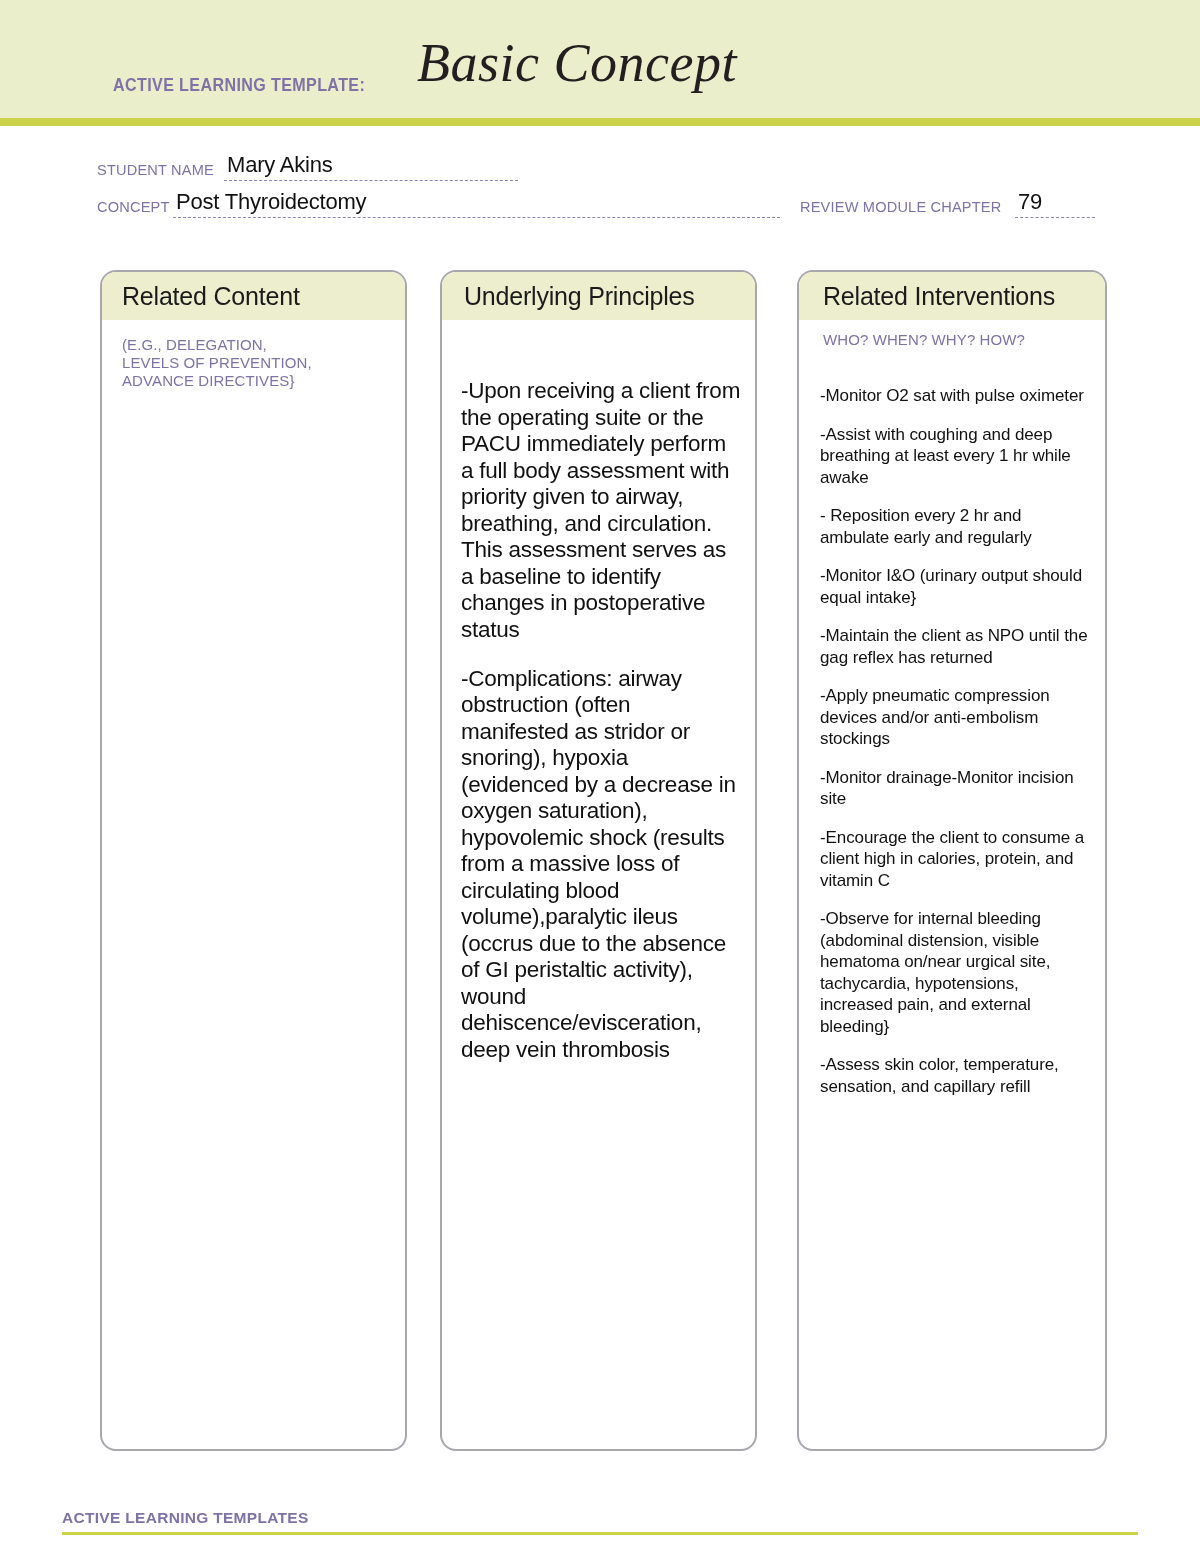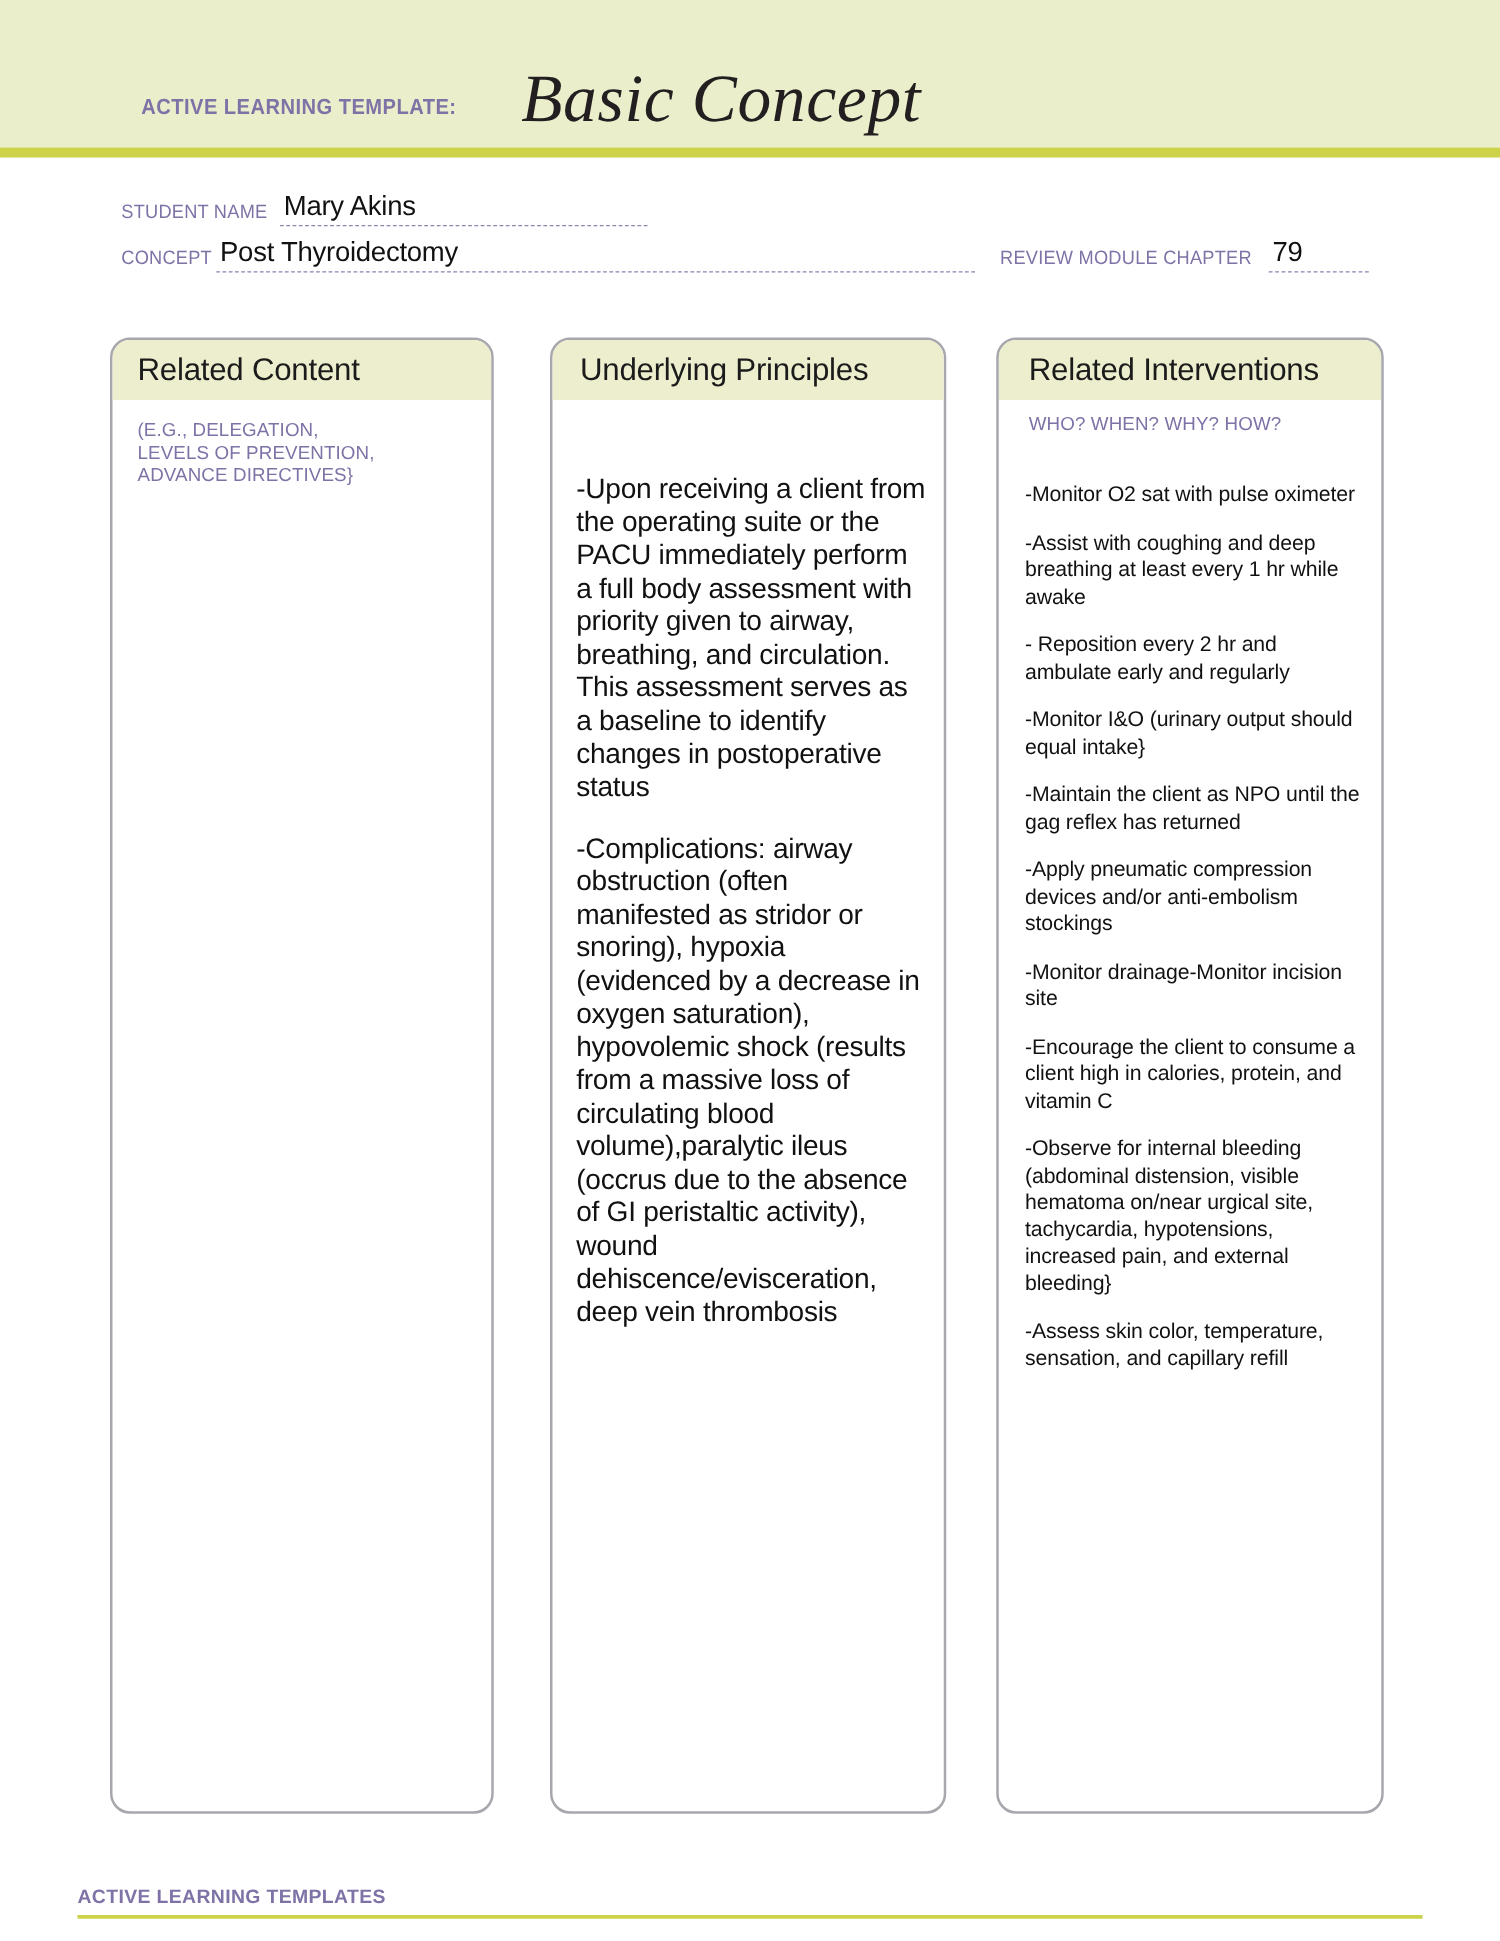--- a/index.html
+++ b/index.html
@@ -49,21 +49,21 @@
     font-weight: 700;
     color: #7e72a6;
     font-family: "Liberation Sans", sans-serif;
     transform: scaleX(0.92);
     transform-origin: left bottom;
     white-space: nowrap;
   }
   .doc-title {
     position: absolute;
     left: 417px;
-    bottom: 8px;
+    bottom: 24px;
     font-family: "Liberation Serif", serif;
     font-style: italic;
     font-size: 54px;
     color: #231f20;
     white-space: nowrap;
     letter-spacing: 0.5px;
     text-align: center;
   }
 
   
@@ -130,21 +130,21 @@
   .card {
     position: absolute;
     top: 270px;
     height: 1181px;
     border: 2px solid #a7a7ad;
     border-radius: 16px;
     background: #ffffff;
     box-sizing: border-box;
     overflow: hidden;
   }
-  #card-related   { left: 88px;  width: 307px; }
+  #card-related   { left: 100px;  width: 307px; }
   #card-principles{ left: 440px; width: 317px; }
   #card-nursing   { left: 797px; width: 310px; }
 
   .card-head {
     background: #eceecd;
     height: 48px;
     box-sizing: border-box;
     display: flex;
     align-items: center;
     padding-left: 20px;

